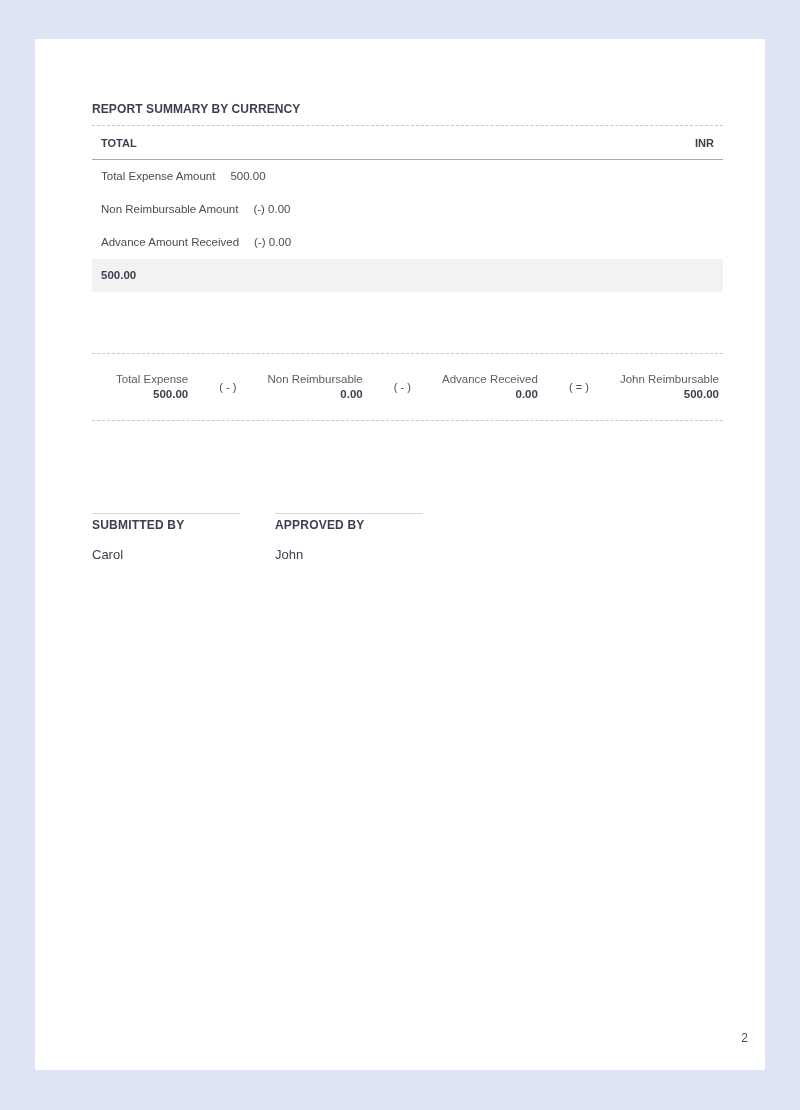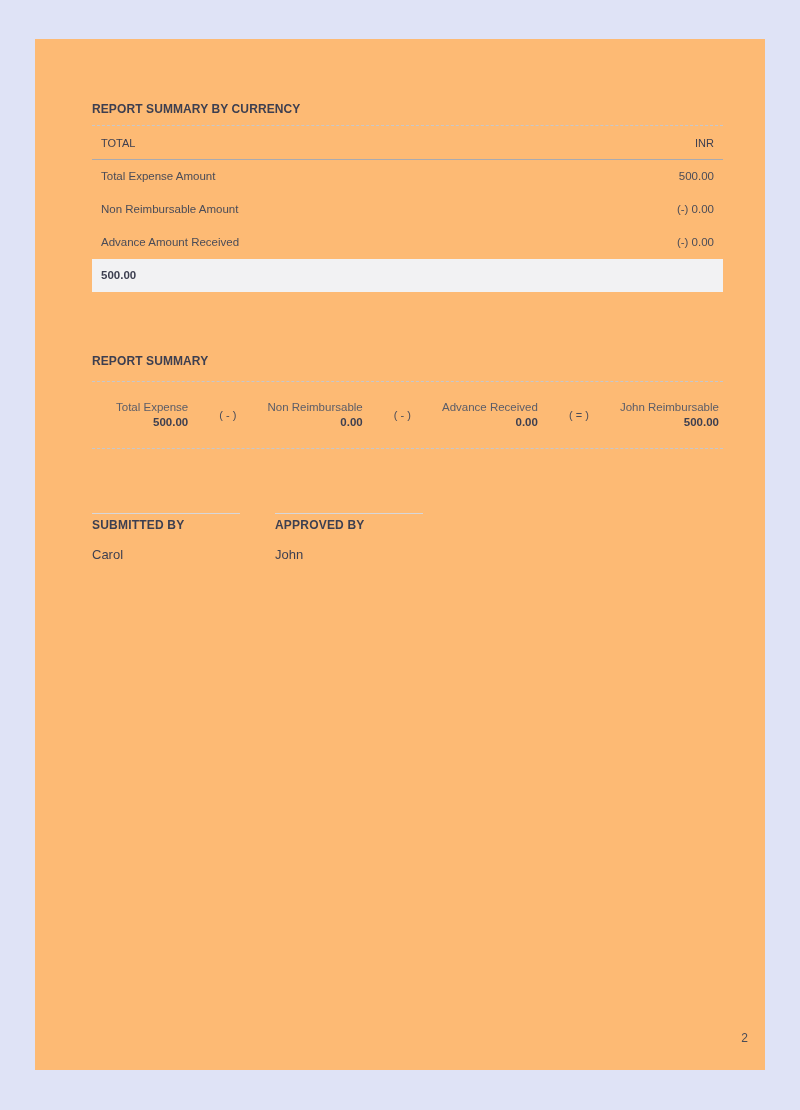--- a/index.html
+++ b/index.html
@@ -1,24 +1,24 @@
 <!DOCTYPE html>
 <html><head>
 <meta charset="utf-8">
 <style>
   * { margin: 0; padding: 0; box-sizing: border-box; }
   html, body { width: 800px; height: 1110px; background: #dfe3f6; font-family: "Liberation Sans", sans-serif; color: #3b3d4a; }
-  .page { position: absolute; left: 35px; top: 39px; width: 730px; height: 1031px; background: #fdba74; }
+  .page { position: absolute; left: 35px; top: 39px; width: 730px; height: 1031px; background: #ffffff; }
   .content { position: absolute; left: 57px; width: 631px; }
   .section-title { font-size: 12px; font-weight: bold; color: #3d3f50; letter-spacing: 0.1px; }
   .dash { border-top: 1px dashed #c6c7cc; }
   .sec1 { top: 62px; }
   .sec1 .section-title { height: 24px; line-height: 16px; }
-  .thead { display: flex; justify-content: space-between; height: 34px; line-height: 34px; padding: 0 9px; font-size: 11px; font-weight: normal; color: #3d3f50; border-bottom: 1px solid #a9aab0; }
-  .row { display: flex; justify-content: space-between; height: 33px; line-height: 33px; padding: 0 9px; font-size: 11.5px; color: #4a4c58; }
+  .thead { display: flex; justify-content: space-between; height: 34px; line-height: 34px; padding: 0 9px; font-size: 11px; font-weight: bold; color: #3d3f50; border-bottom: 1px solid #a9aab0; }
+  .row { display: flex; justify-content: flex-start; height: 33px; line-height: 33px; padding: 0 9px; font-size: 11.5px; color: #4a4c58; gap: 15px; }
   .row.total { background: #f2f2f3; font-weight: bold; color: #3d3f50; }
   .sec2 { top: 314px; }
   .sec2 .section-title { height: 28px; line-height: 16px; }
   .summary { display: flex; align-items: center; justify-content: space-between; height: 67px; padding: 0 4px 0 0; border-bottom: 1px dashed #c6c7cc; }
   .cell { text-align: right; font-size: 11.5px; color: #5b5d68; line-height: 15px; }
   .cell .amt { font-weight: bold; color: #3d3f50; }
   .op { font-size: 11px; color: #4a4c58; padding: 0 6px; }
   .sig { position: absolute; top: 474px; width: 148px; border-top: 1px solid #d6d7db; padding-top: 4px; }
   .sig .lbl { font-size: 12px; font-weight: bold; color: #3d3f50; letter-spacing: 0.2px; }
   .sig .name { font-size: 13px; color: #3d3f50; margin-top: 15px; }
@@ -47,21 +47,20 @@
     <div class="row">
       <span>Advance Amount Received</span>
       <span>(-) 0.00</span>
     </div>
     <div class="row total">
       <span>500.00</span>
     </div>
   </div>
 
   <div class="content sec2">
-    <div class="section-title">REPORT SUMMARY</div>
     <div class="dash"></div>
     <div class="summary">
       <div class="cell" style="margin-left:24px">
         <div>Total Expense</div>
         <div class="amt">500.00</div>
       </div>
       <div class="op">( - )</div>
       <div class="cell">
         <div>Non Reimbursable</div>
         <div class="amt">0.00</div>

